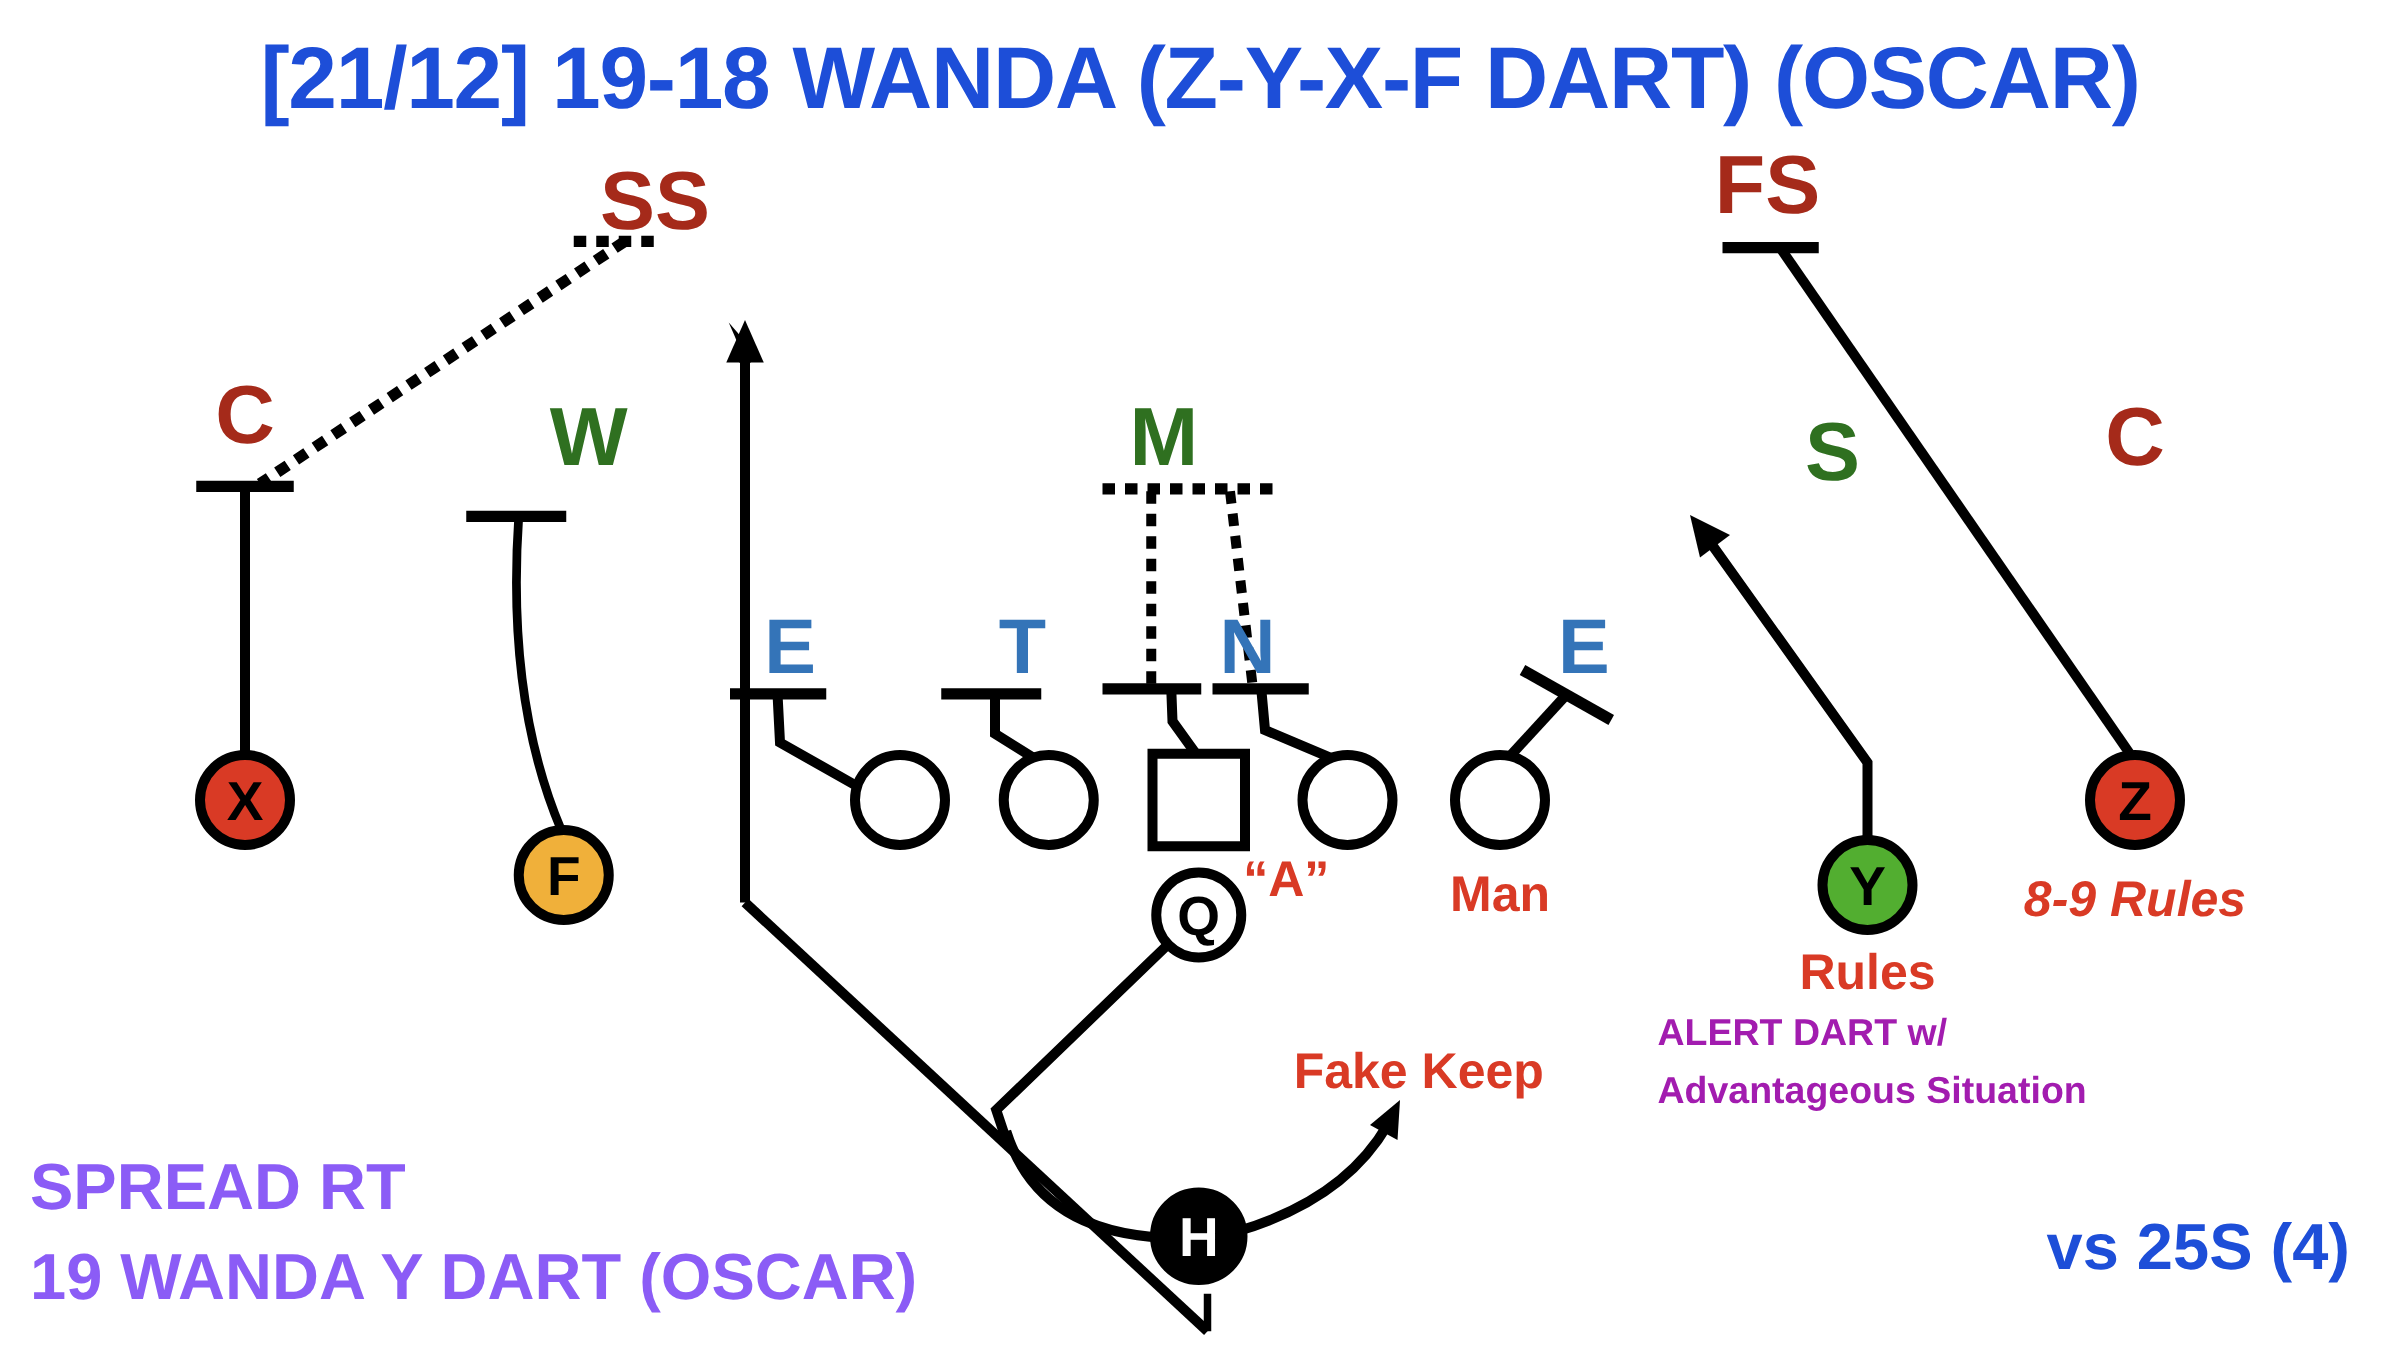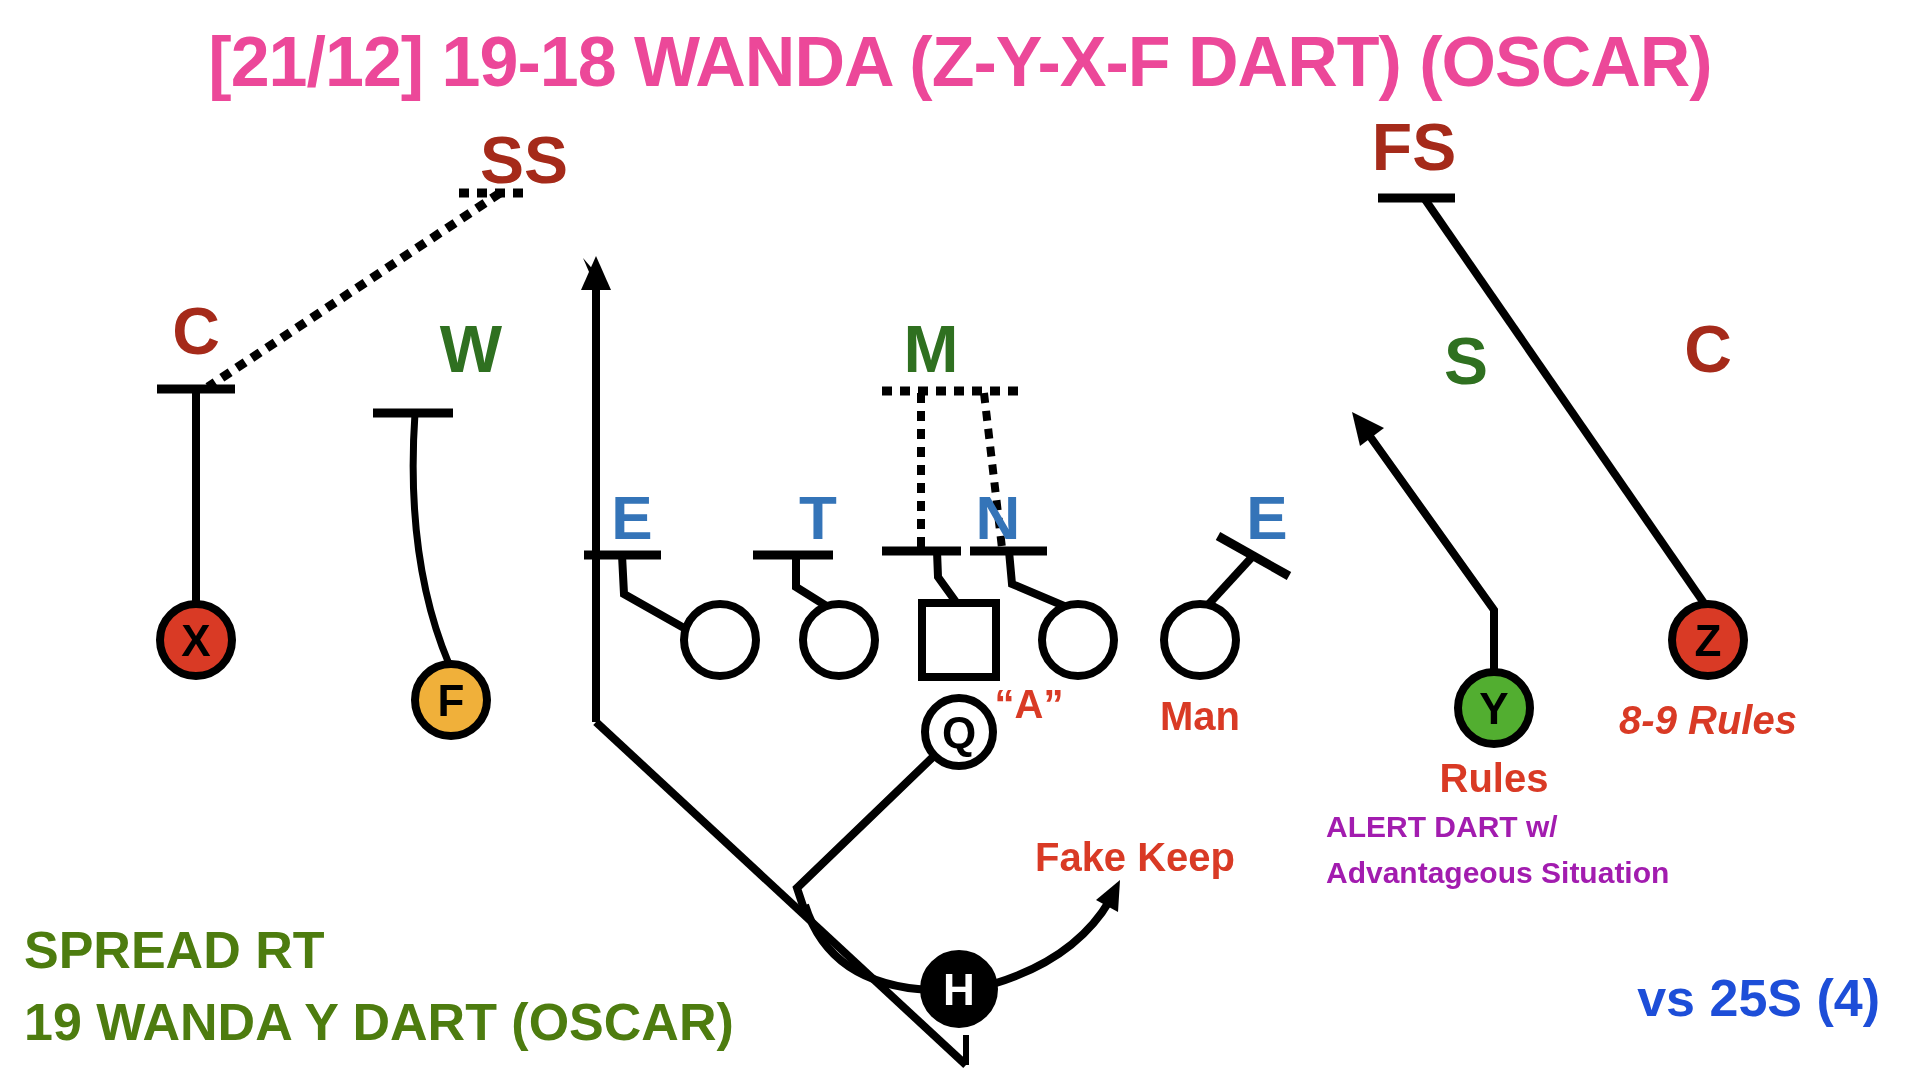--- a/index.html
+++ b/index.html
@@ -1,25 +1,25 @@
 <!DOCTYPE html>
 <html><head>
 <meta charset="utf-8">
 <style>
   html, body { margin:0; padding:0; background:#ffffff; }
   body { width:1920px; height:1080px; position:relative; overflow:hidden; font-family:"Liberation Sans", sans-serif; }
   #diagram { position:absolute; left:0; top:0; width:1920px; height:1080px; }
   .lbl { position:absolute; font-family:"Liberation Sans", sans-serif; font-weight:bold; white-space:nowrap; transform:translate(-50%,-50%); line-height:1; }
-  .title { position:absolute; left:960px; top:62px; transform:translate(-50%,-50%); font-size:70px; font-weight:bold; color:#ec4899; white-space:nowrap; letter-spacing:-1px; line-height:1; font-family:"Liberation Sans", sans-serif; }
+  .title { position:absolute; left:960px; top:62px; transform:translate(-50%,-50%); font-size:70px; font-weight:bold; color:#1d4ed8; white-space:nowrap; letter-spacing:-1px; line-height:1; font-family:"Liberation Sans", sans-serif; }
   .def-red { color:#a52a1a; font-size:66px; }
   .def-green { color:#2f7020; font-size:66px; }
   .def-blue { color:#3474b8; font-size:62px; font-weight:bold; }
   .note-red { color:#d93a25; font-size:40px; }
   .note-blue { color:#a21caf; font-size:30px; transform:none; }
-  .bottom-left { position:absolute; left:24px; font-size:52px; font-weight:bold; color:#4d7c0f; white-space:nowrap; line-height:1; font-family:"Liberation Sans", sans-serif; }
+  .bottom-left { position:absolute; left:24px; font-size:52px; font-weight:bold; color:#8b5cf6; white-space:nowrap; line-height:1; font-family:"Liberation Sans", sans-serif; }
   .bottom-right { position:absolute; right:40px; top:972px; font-size:52px; font-weight:bold; color:#1d4ed8; white-space:nowrap; line-height:1; font-family:"Liberation Sans", sans-serif; }
   .player-letter { font-family:"Liberation Sans", sans-serif; font-size:44px; font-weight:bold; }
 </style>
 </head>
 <body>
 
 <svg id="diagram" viewBox="0 0 1920 1080" xmlns="http://www.w3.org/2000/svg">
   <defs>
     <marker id="arrowhead" markerWidth="10" markerHeight="10" refX="5" refY="5" orient="auto" markerUnits="userSpaceOnUse" viewBox="0 0 10 10">
       <path d="M0,0 L10,5 L0,10 z" fill="#000"></path>

